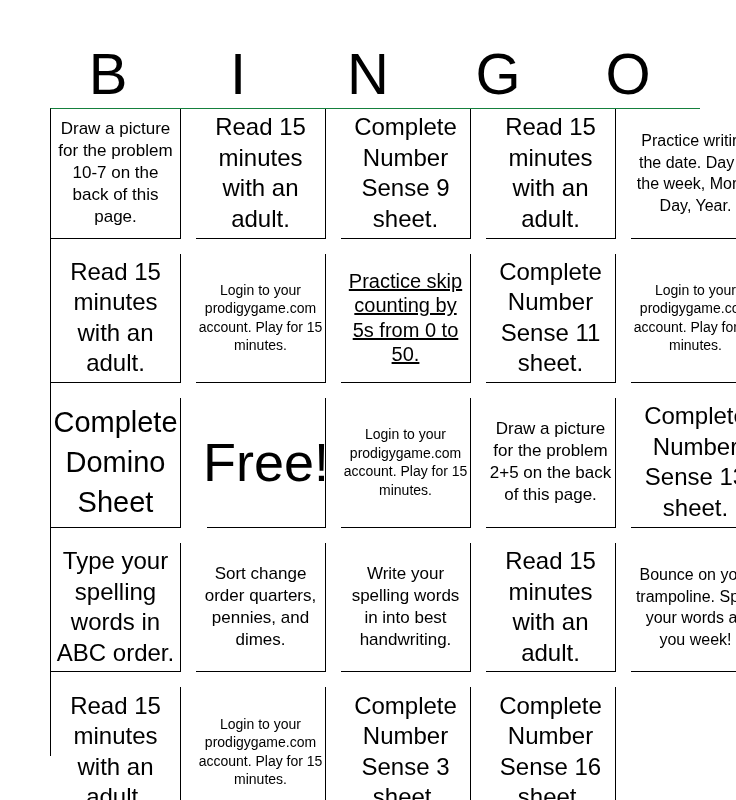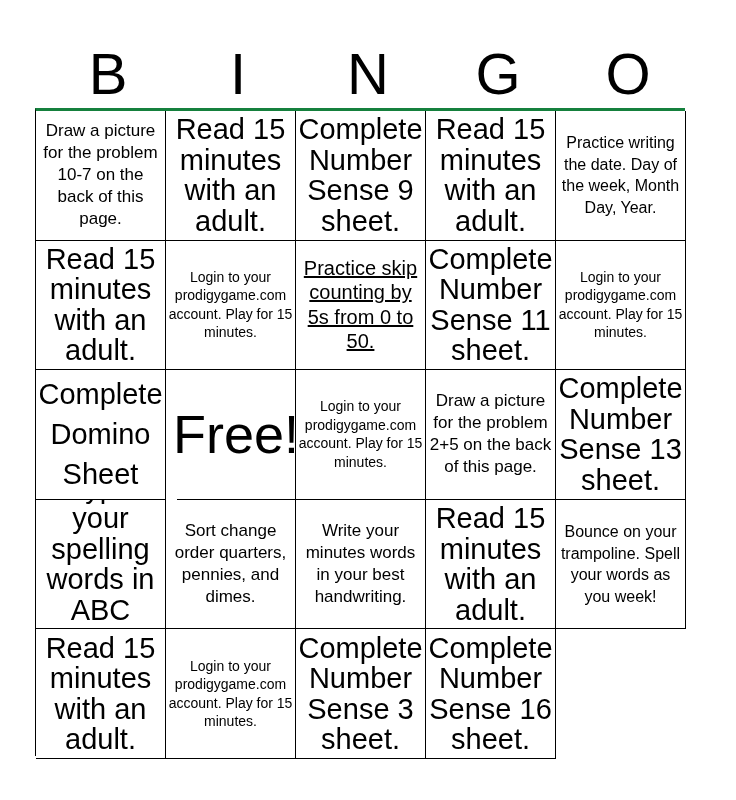--- a/index.html
+++ b/index.html
@@ -1,29 +1,29 @@
 <!DOCTYPE html>
 <html><head>
 <meta charset="utf-8">
 <style>
   html, body { margin: 0; padding: 0; background: #ffffff; }
   body { width: 736px; height: 800px; position: relative; overflow: hidden;
          font-family: "Liberation Sans", "DejaVu Sans", sans-serif; color: #000; }
   .header { position: absolute; left: 43px; top: 40px; width: 650px; height: 68px;
             display: grid; grid-template-columns: repeat(5, 130px); }
   .header .letter { text-align: center; font-size: 58px; line-height: 68px; font-weight: normal; }
-  .grid { position: absolute; left: 35px; top: 108px; width: 650px; height: 648px;
+  .grid { position: absolute; left: 50px; top: 108px; width: 650px; height: 648px;
           display: grid; grid-template-columns: repeat(5, 130px); grid-template-rows: repeat(5, 129.6px);
-          border-top: 3px solid #15803d; border-left: 1px solid #000; box-sizing: border-box; }
+          border-top: 1px solid #15803d; border-left: 1px solid #000; box-sizing: border-box; gap: 15px; }
   .cell { border-right: 1px solid #000; border-bottom: 1px solid #000; box-sizing: border-box;
           display: flex; align-items: center; justify-content: center; text-align: center;
           padding: 0 2px; overflow: hidden; }
   .cell span { display: block; }
   .s-xl  { font-size: 54px; line-height: 60px; margin-left: 11px; }
-  .s-lg  { font-size: 29px; line-height: 30.5px; }
+  .s-lg  { font-size: 24px; line-height: 30.5px; }
   .s-ml  { font-size: 29px; line-height: 40px; }
   .s-md  { font-size: 20px; line-height: 24.5px; text-decoration: underline; }
   .s-sm  { font-size: 17px; line-height: 22px; }
   .s-xs  { font-size: 16px; line-height: 21.5px; }
   .s-xxs { font-size: 14px; line-height: 18.5px; }
 </style>
 </head>
 <body>
 
 <div class="header">
@@ -80,21 +80,21 @@
     <div class="cell s-lg">
       <span>Complete Number Sense 13 sheet.</span>
     </div>
     <div class="cell s-lg">
       <span>Type your spelling words in ABC order.</span>
     </div>
     <div class="cell s-sm">
       <span>Sort change order quarters, pennies, and dimes.</span>
     </div>
     <div class="cell s-sm">
-      <span>Write your minutes words in your best handwriting.</span>
+      <span>Write your spelling words in into best handwriting.</span>
     </div>
     <div class="cell s-lg">
       <span>Read 15 minutes with an adult.</span>
     </div>
     <div class="cell s-xs">
       <span>Bounce on your trampoline. Spell your words as you week!</span>
     </div>
     <div class="cell s-lg">
       <span>Read 15 minutes with an adult.</span>
     </div>

